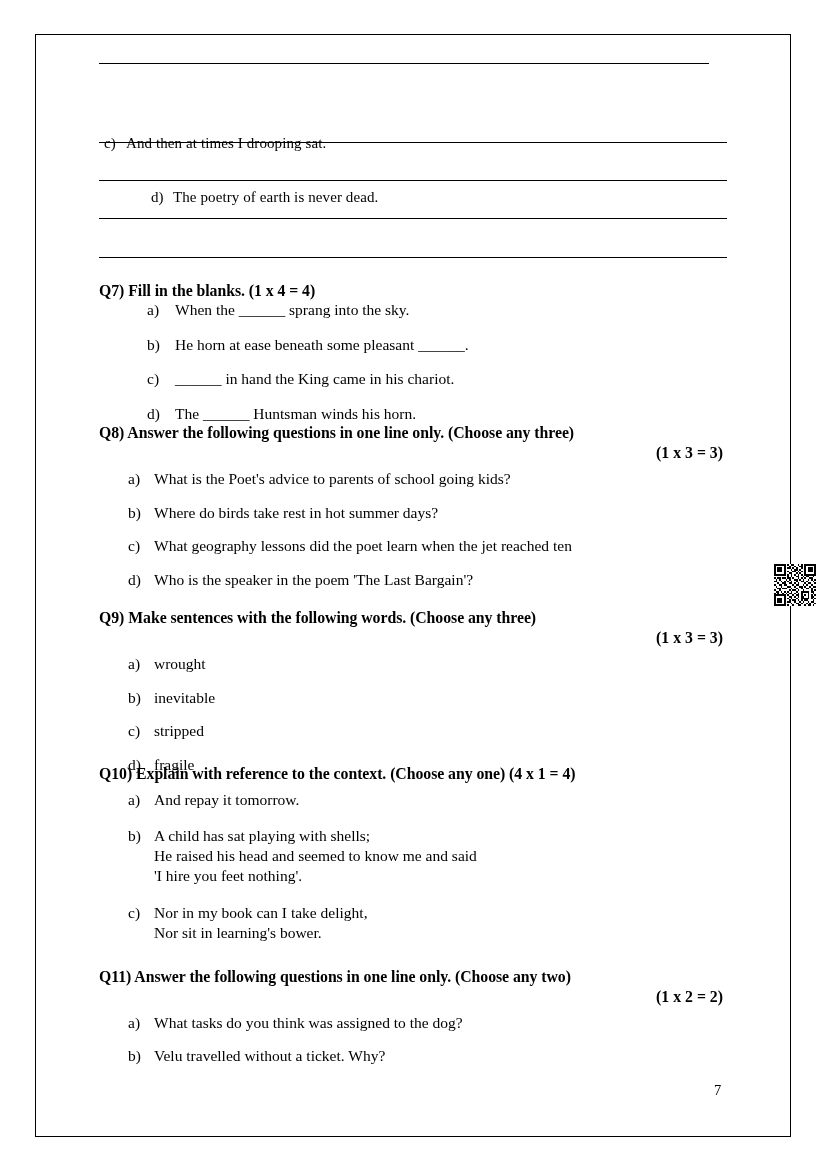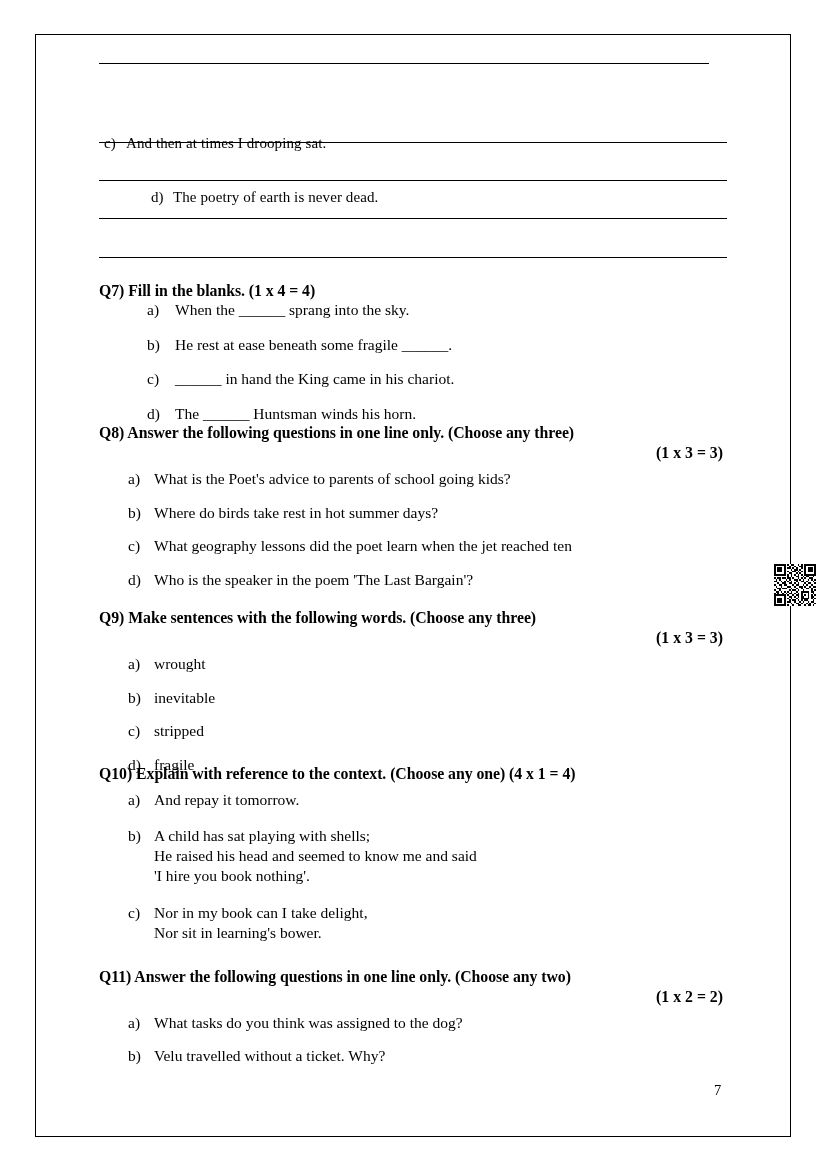--- a/index.html
+++ b/index.html
@@ -146,21 +146,21 @@
     <ul class="q-items indent-wide gap-30">
       <li class="q-item">
         <span class="lbl">a)</span>
         <span class="txt">
             <span class="ln">When the ______ sprang into the sky.</span>
           </span>
       </li>
       <li class="q-item">
         <span class="lbl">b)</span>
         <span class="txt">
-            <span class="ln">He rest at ease beneath some fragile ______.</span>
+            <span class="ln">He horn at ease beneath some pleasant ______.</span>
           </span>
       </li>
       <li class="q-item">
         <span class="lbl">c)</span>
         <span class="txt">
             <span class="ln">______ in hand the King came in his chariot.</span>
           </span>
       </li>
       <li class="q-item">
         <span class="lbl">d)</span>
@@ -240,21 +240,21 @@
         <span class="lbl">a)</span>
         <span class="txt">
           <span class="ln">And repay it tomorrow.</span>
         </span>
       </li>
       <li class="q-item">
         <span class="lbl">b)</span>
         <span class="txt">
           <span class="ln">A child has sat playing with shells;</span>
           <span class="ln">He raised his head and seemed to know me and said</span>
-          <span class="ln">'I hire you book nothing'.</span>
+          <span class="ln">'I hire you feet nothing'.</span>
         </span>
       </li>
       <li class="q-item">
         <span class="lbl">c)</span>
         <span class="txt">
           <span class="ln">Nor in my book can I take delight,</span>
           <span class="ln">Nor sit in learning's bower.</span>
         </span>
       </li>
     </ul>

